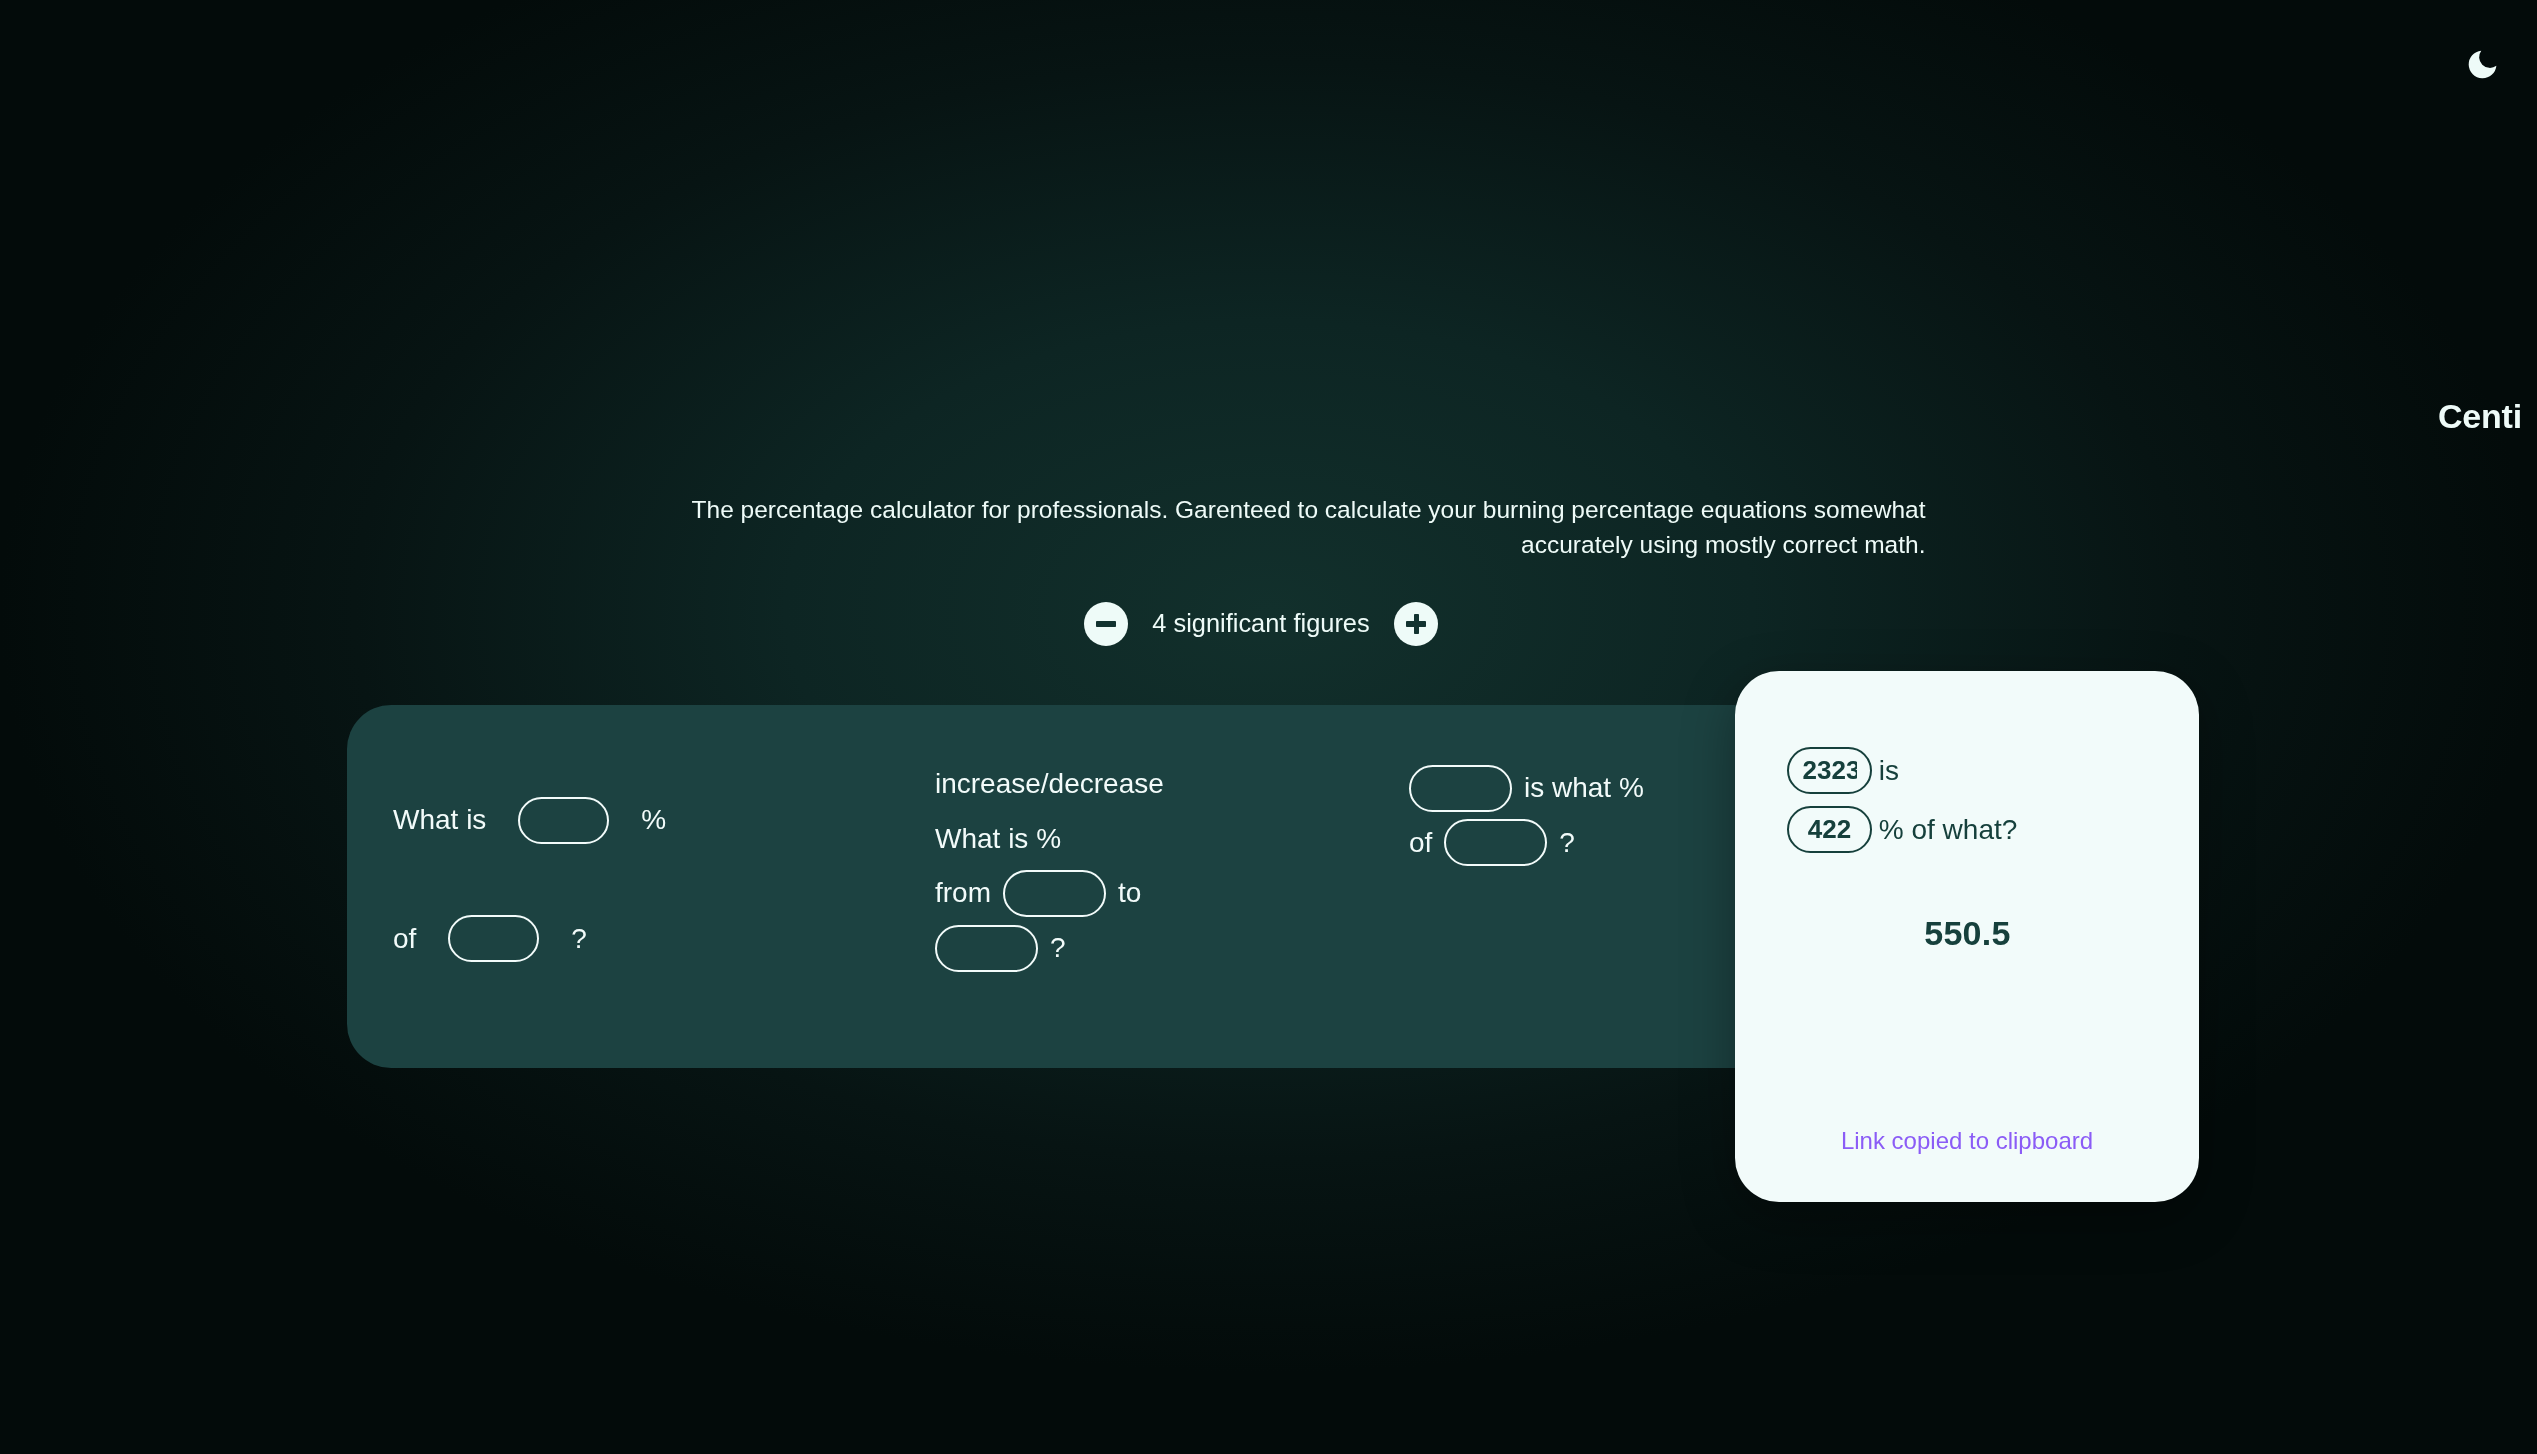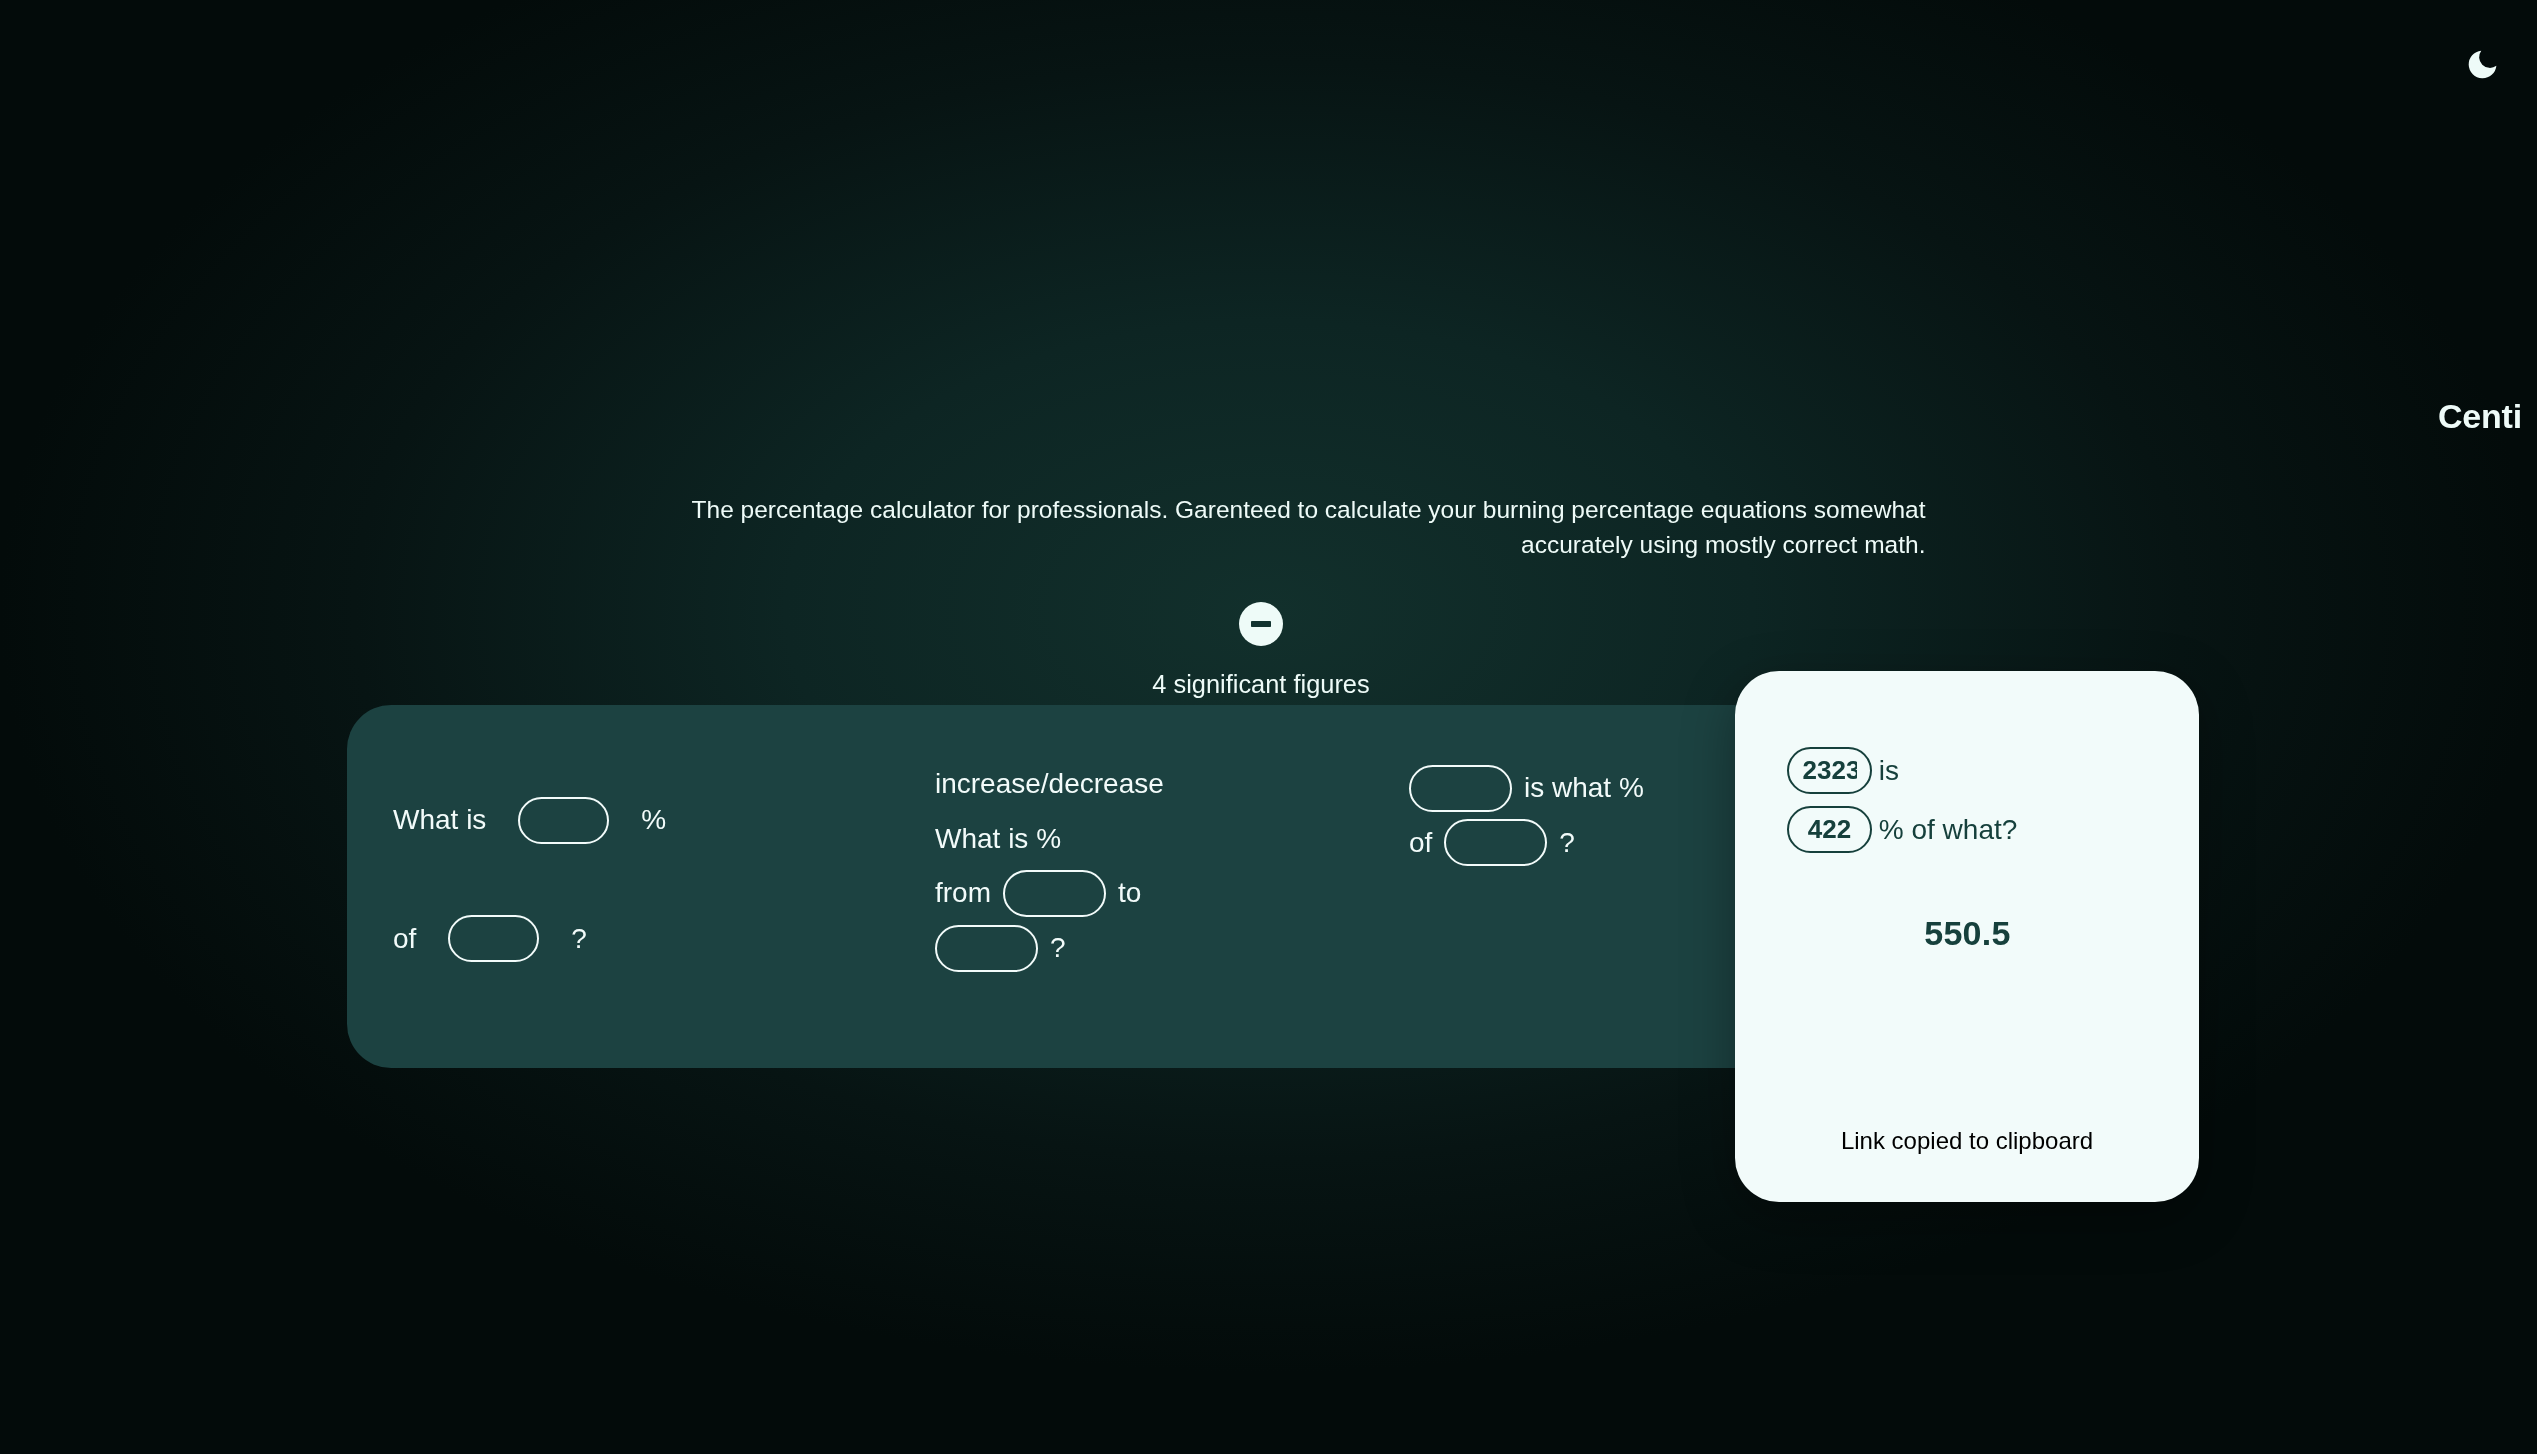--- a/index.html
+++ b/index.html
@@ -60,21 +60,20 @@
     color: #eefbf8;
   }
 
   
   .sigfig-row {
     margin-top: 39px;
     display: flex;
     align-items: center;
     justify-content: center;
     gap: 24.5px;
-    flex-direction: column;
   }
   .step-btn {
     width: 44px;
     height: 44px;
     border-radius: 50%;
     background: #eefbf8;
     border: none;
     display: flex;
     align-items: center;
     justify-content: center;
@@ -195,21 +194,21 @@
     color: #16403c;
     letter-spacing: 0.3px;
   }
   .result-status {
     position: absolute;
     left: 0;
     right: 0;
     bottom: 47px;
     text-align: center;
     font-size: 24px;
-    color: #000000;
+    color: #8b5cf6;
   }
 </style>
 </head>
 <body>
 
 <button class="theme-toggle">
   <span>
     <svg width="37" height="37" viewBox="0 0 24 24" aria-hidden="true">
       <path d="M21 12.8A9 9 0 1 1 11.2 3a7 7 0 0 0 9.8 9.8z" fill="#eefbf8"></path>
     </svg>

